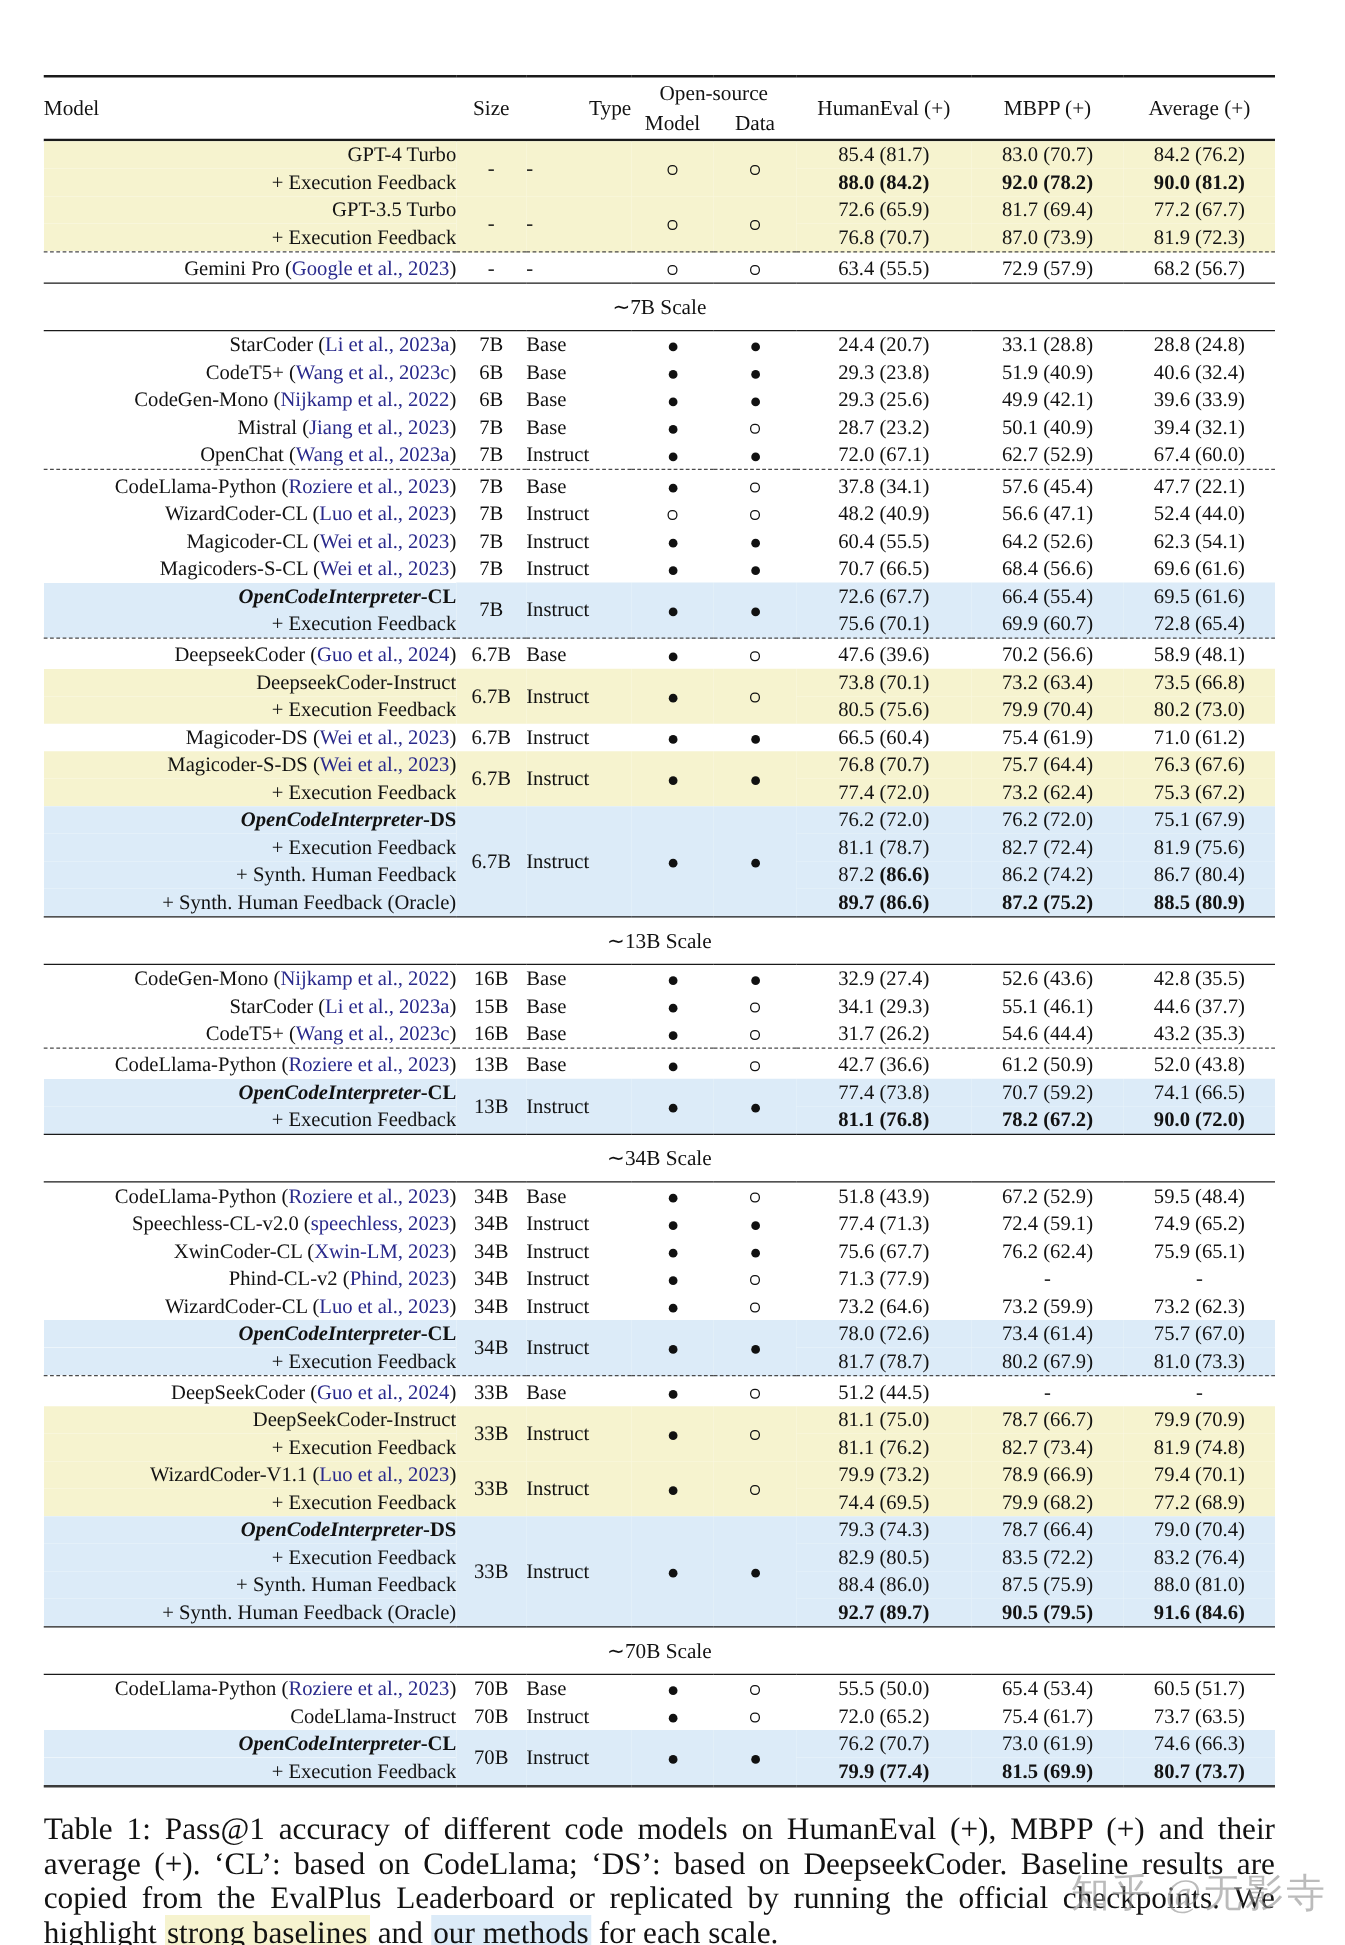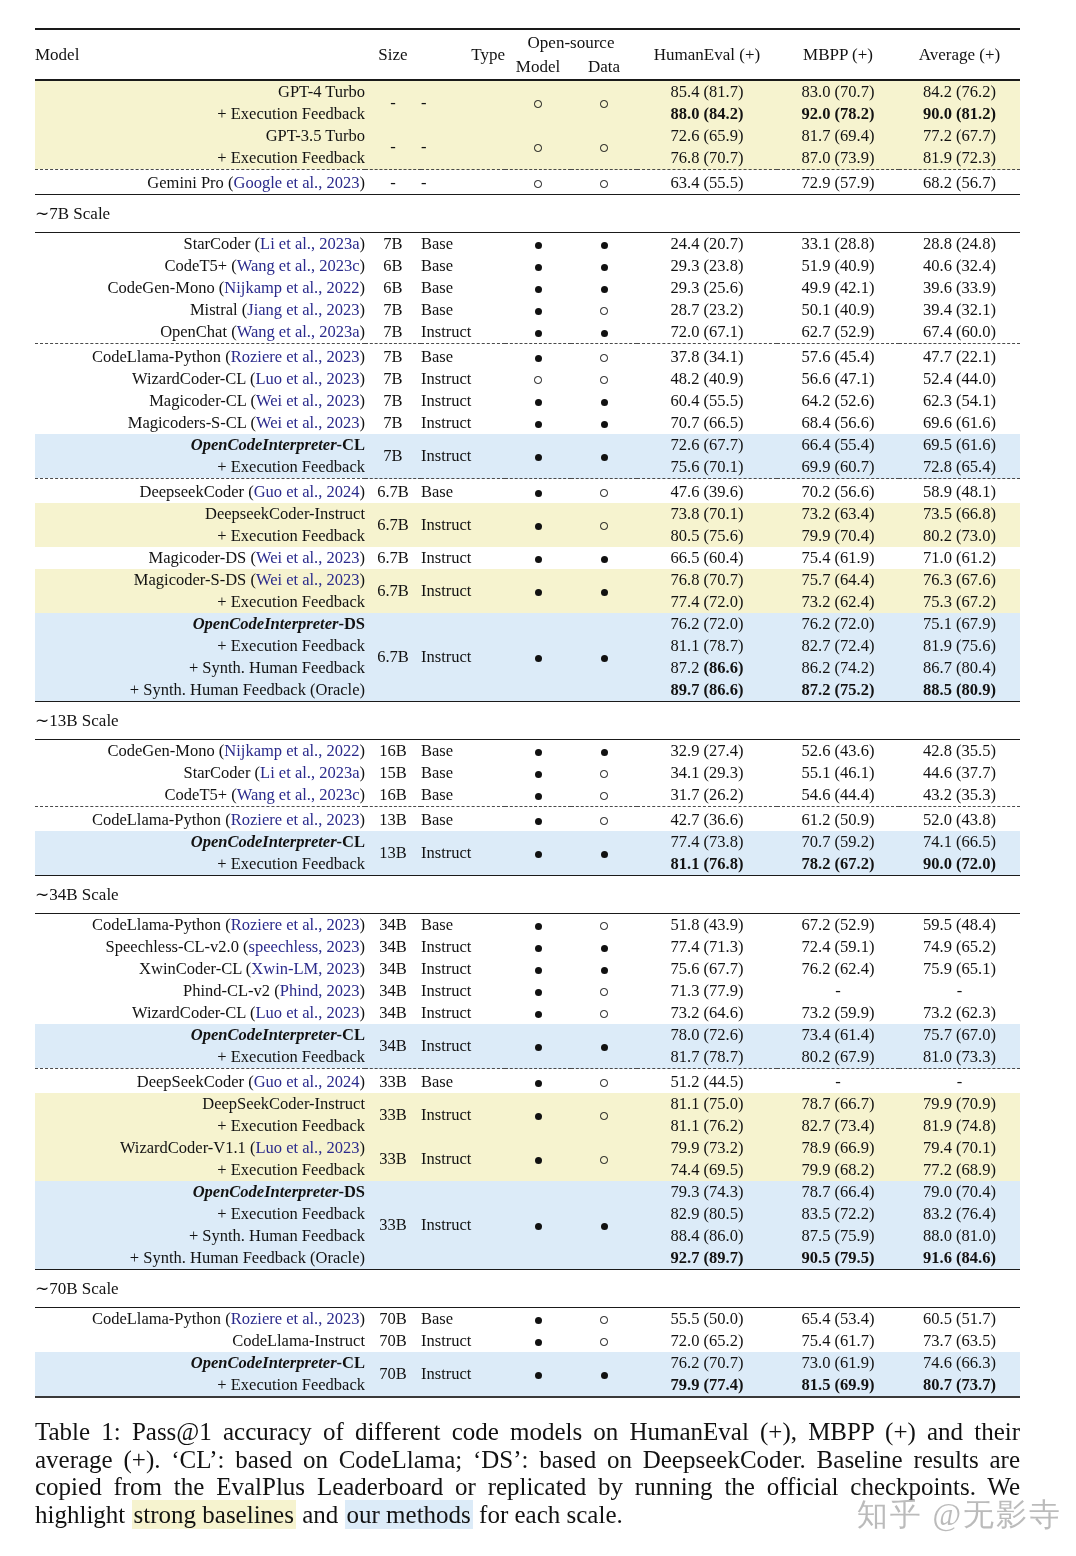--- a/index.html
+++ b/index.html
@@ -1,18 +1,18 @@
 <!DOCTYPE html>
 <html style="--hl-y: #f6f3cf; --hl-b: #dcebf8; --link: #2a2a8c;"><head>
 <meta charset="utf-8">
 <style>
   html,body{margin:0;padding:0;width:1076px;height:1556px;background:#fff;
     font-family:"Liberation Serif", serif;color:#121212;}
   .page{position:relative;width:1076px;height:1556px;box-sizing:border-box;
-    padding:28px 0 0 35px;overflow:hidden;}
+    padding:60px 0 0 35px;overflow:hidden;}
   :root{--hl-y:#f6f3cf;--hl-b:#dcebf8;--link:#2a2a8c;}
 
   table.tbl{border-collapse:collapse;width:985px;table-layout:fixed;
     border-top:2.2px solid #1a1a1a;border-bottom:2.4px solid #3a3a3a;}
   .tbl th,.tbl td{padding:0;font-weight:normal;vertical-align:middle;}
 
   
   thead th{font-size:17px;line-height:27px;}
   .h-model{text-align:left;padding-left:2px;}
   .h-size{text-align:center;}
@@ -29,21 +29,21 @@
   .c-size{text-align:center;}
   .c-type{text-align:left;padding-left:14px;}
   .c-circ{text-align:center;}
   .c-num{text-align:center;white-space:nowrap;}
   .cite{color:var(--link);}
   .oci{font-weight:bold;font-style:italic;}
   .hl-y{background:var(--hl-y);}
   .hl-b{background:var(--hl-b);}
 
   .section-row td{border-top:1.9px solid #1a1a1a;border-bottom:1.5px solid #1a1a1a;
-    height:37px;line-height:37px;font-size:17px;background:#fff;}
+    text-align:center;height:37px;line-height:37px;font-size:17px;background:#fff;}
   .dashrow td{height:2px;border-top:1.5px dashed #4a4a4a;}
 
   .circ{display:inline-block;vertical-align:middle;border-radius:50%;}
   .circ.f{width:7px;height:7px;background:#111;}
   .circ.o{width:5.5px;height:5.5px;border:1.4px solid #111;background:transparent;}
 
   
   .caption{width:985px;margin:20px 0 0 0;font-size:25px;line-height:27.5px;
     text-align:justify;}
   .caption .hl-y,.caption .hl-b{padding:1px 2px;}

